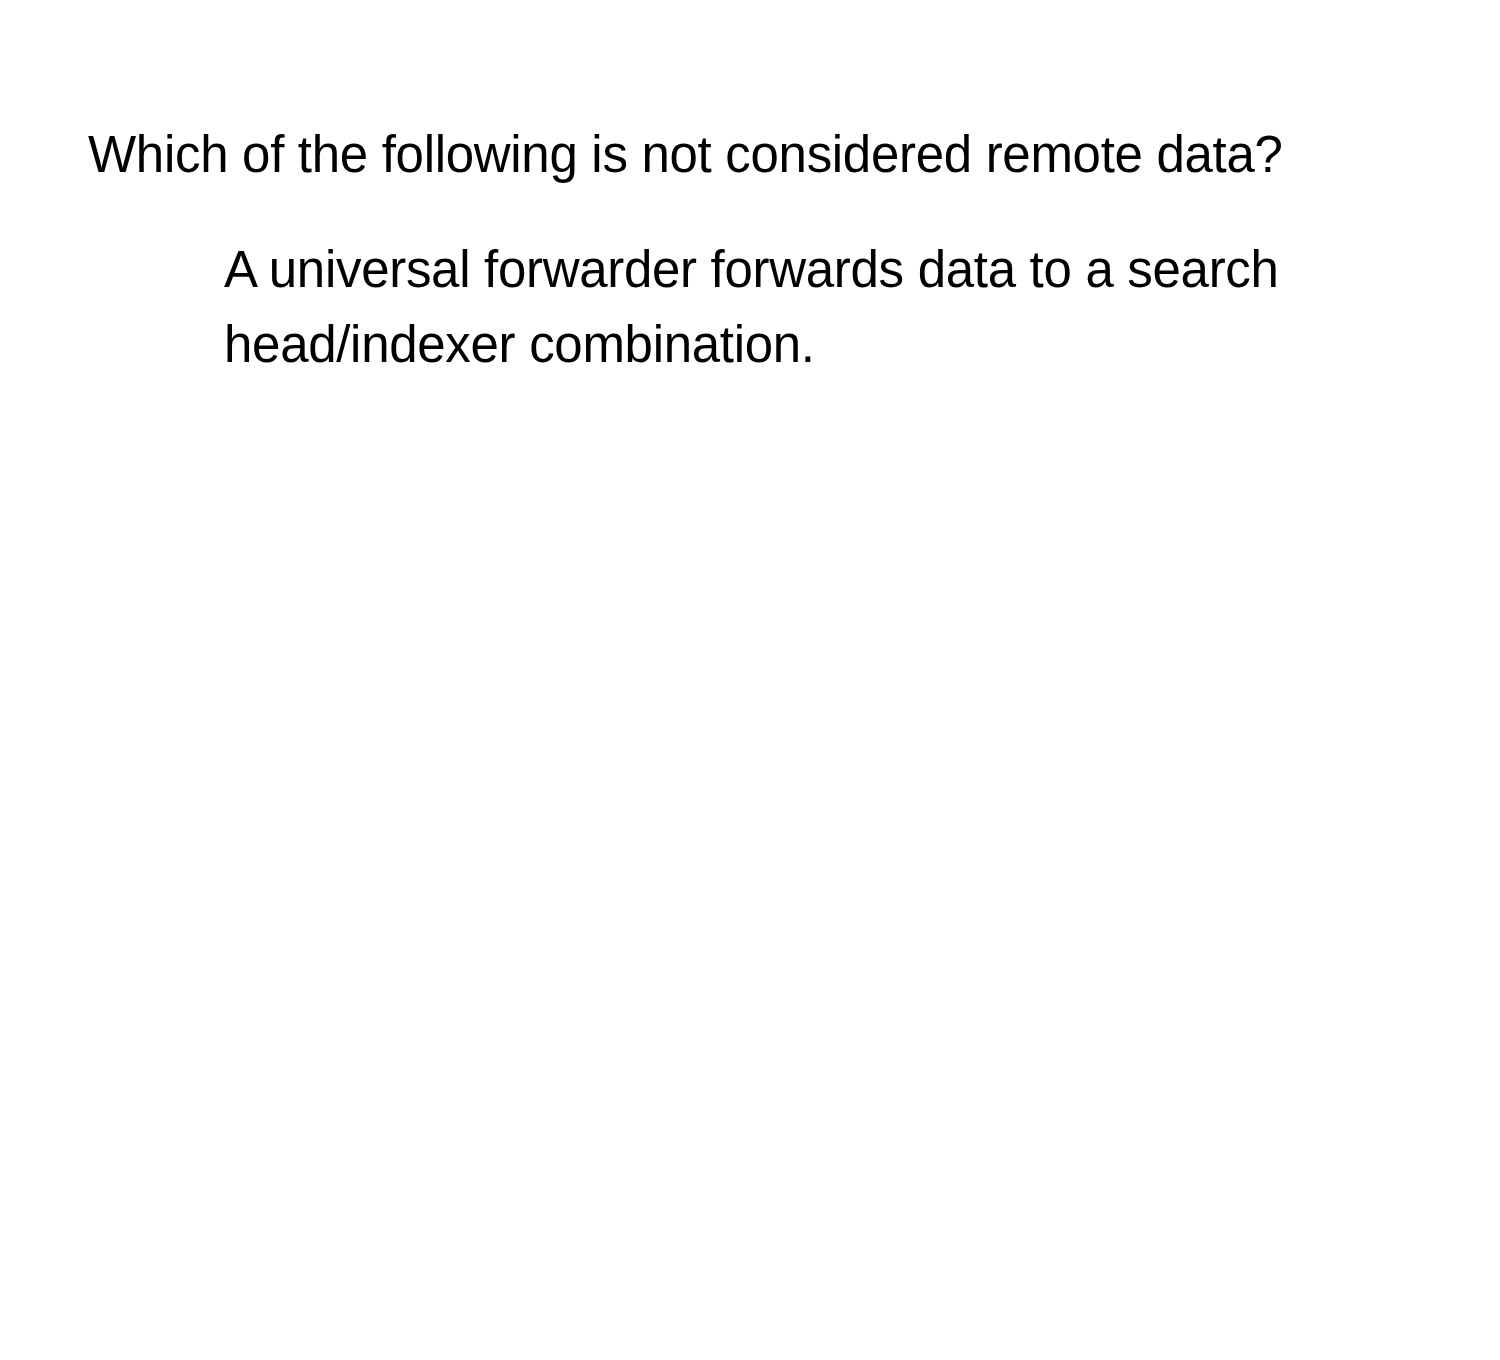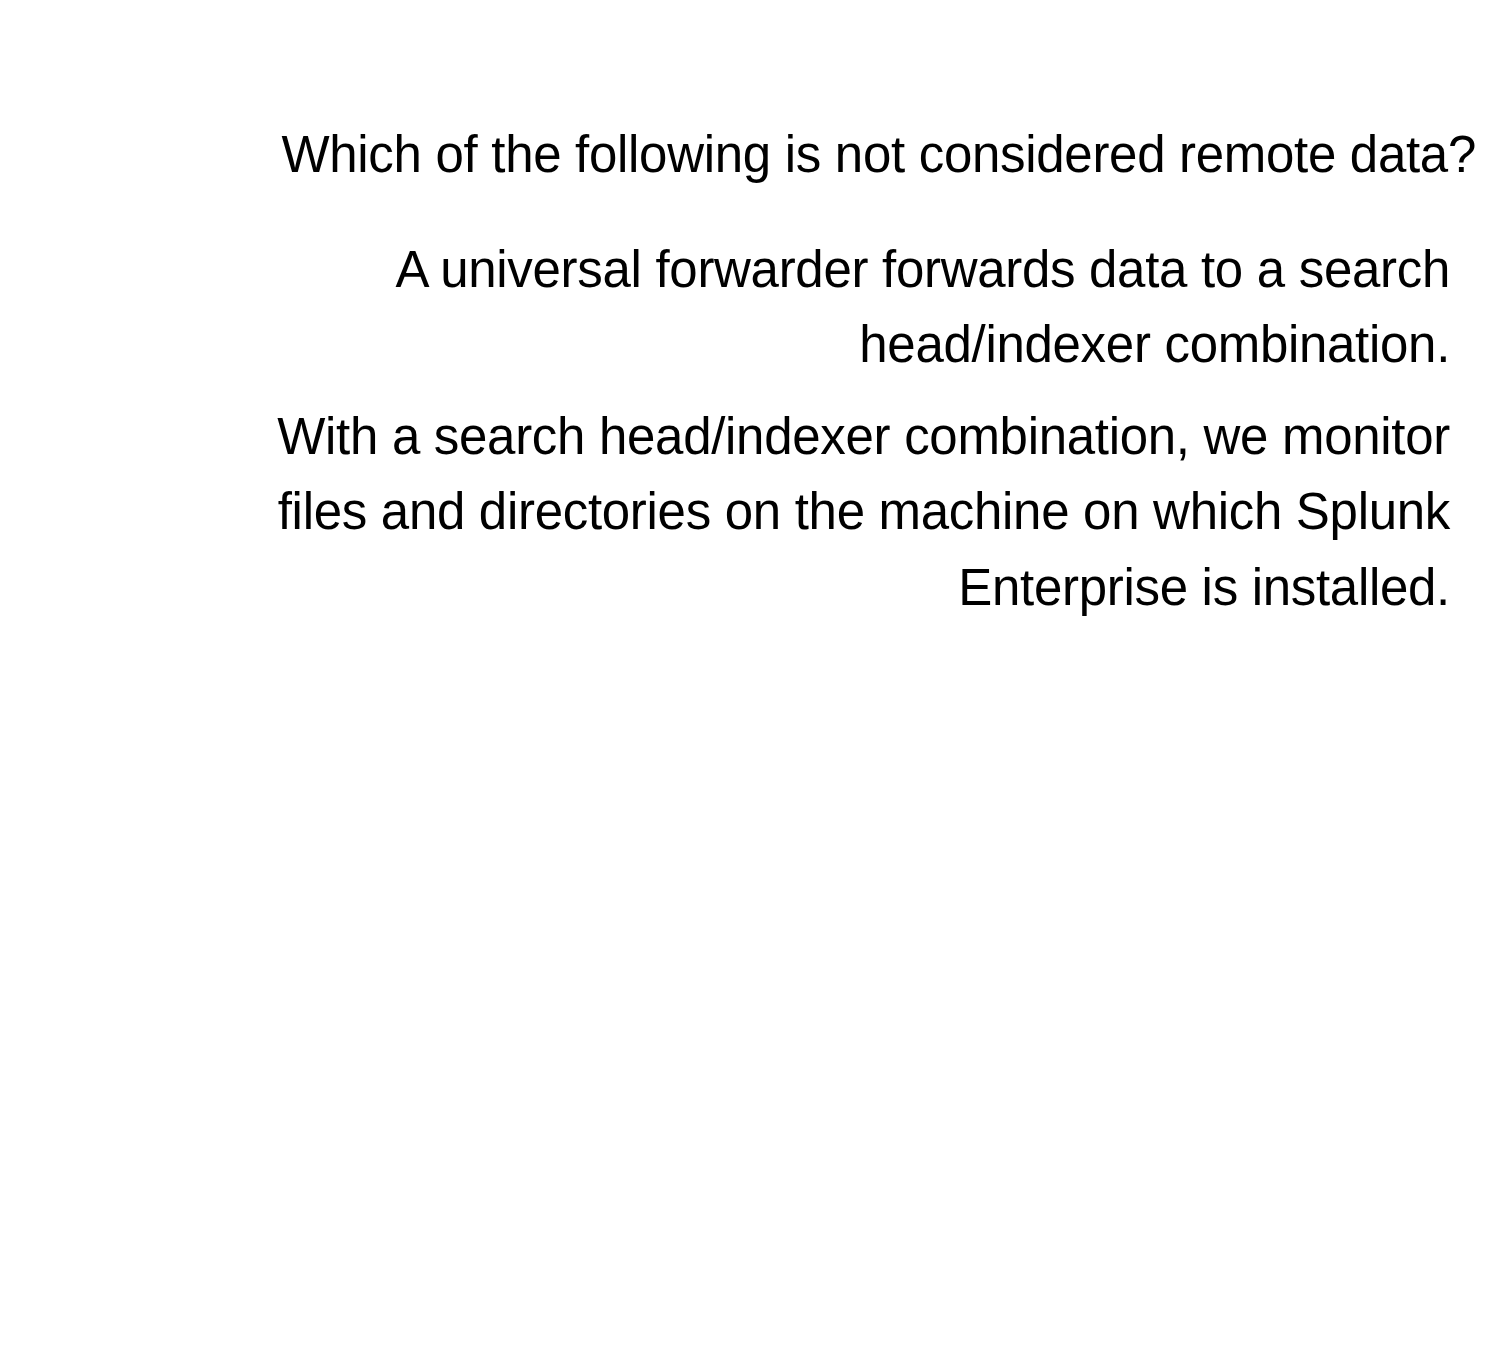--- a/index.html
+++ b/index.html
@@ -1,19 +1,18 @@
 <!DOCTYPE html>
 <html><head>
   <meta charset="utf-8">
   <style>
     * {
       margin: 16px;
       padding: 0;
       box-sizing: border-box;
-      text-align: right;
     }
     body {
       font-family: -apple-system, BlinkMacSystemFont, "Segoe UI", Helvetica, Arial, sans-serif;
       background-color: #ffffff;
       color: #000000;
       width: 1500px;
       height: 1360px;
       padding: 70px 40px 40px 40px;
     }
     .question {
@@ -35,14 +34,13 @@
       letter-spacing: -0.3px;
     }
   </style>
 </head>
 <body>
 
 <div class="question">Which of the following is not considered remote data?</div>
 
 <div class="options">
   <div class="option">A universal forwarder forwards data to a search head/indexer combination.</div>
-  <div class="option">With a search head/indexer combination, we monitor files and directories on the machine on which Splunk Enterprise is installed.</div>
 </div>
 
 </body></html>

